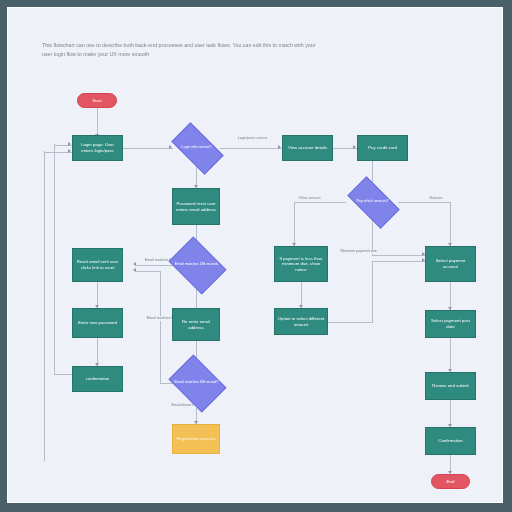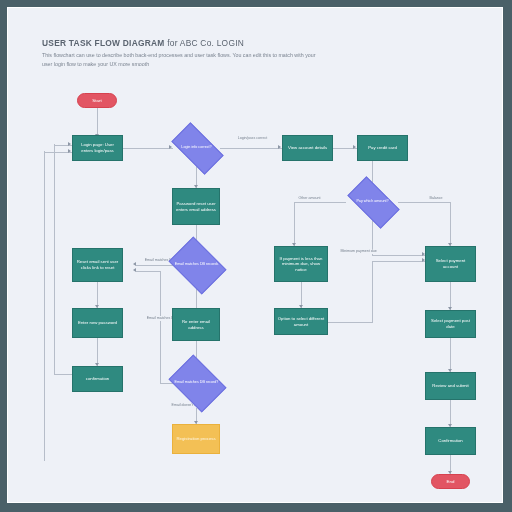--- a/index.html
+++ b/index.html
@@ -76,21 +76,20 @@
   }
   .elabel.wrap{white-space:normal;width:30px;}
 </style>
 </head>
 <body>
 
 <div id="frame">
   <div id="canvas">
 
     <div id="header">
-      <div id="title"><span class="bold">USER TASK FLOW DIAGRAM</span><span> for ABC Co. LOGIN</span></div>
       <div id="subtitle">This flowchart can use to describe both back-end processes and user task flows. You can edit this to match with your user login flow to make your UX more smooth</div>
     </div>
 
     <div class="ln lnv" style="left:89px;top:100px;height:30px;"></div>
     <div class="arw arw-d" style="left:86.8px;top:126px;"></div>
 
     <div class="ln lnh" style="left:115px;top:139.5px;width:50px;"></div>
     <div class="arw arw-r" style="left:161px;top:137.3px;"></div>
 
     <div class="ln lnh" style="left:212px;top:139.5px;width:62px;"></div>

